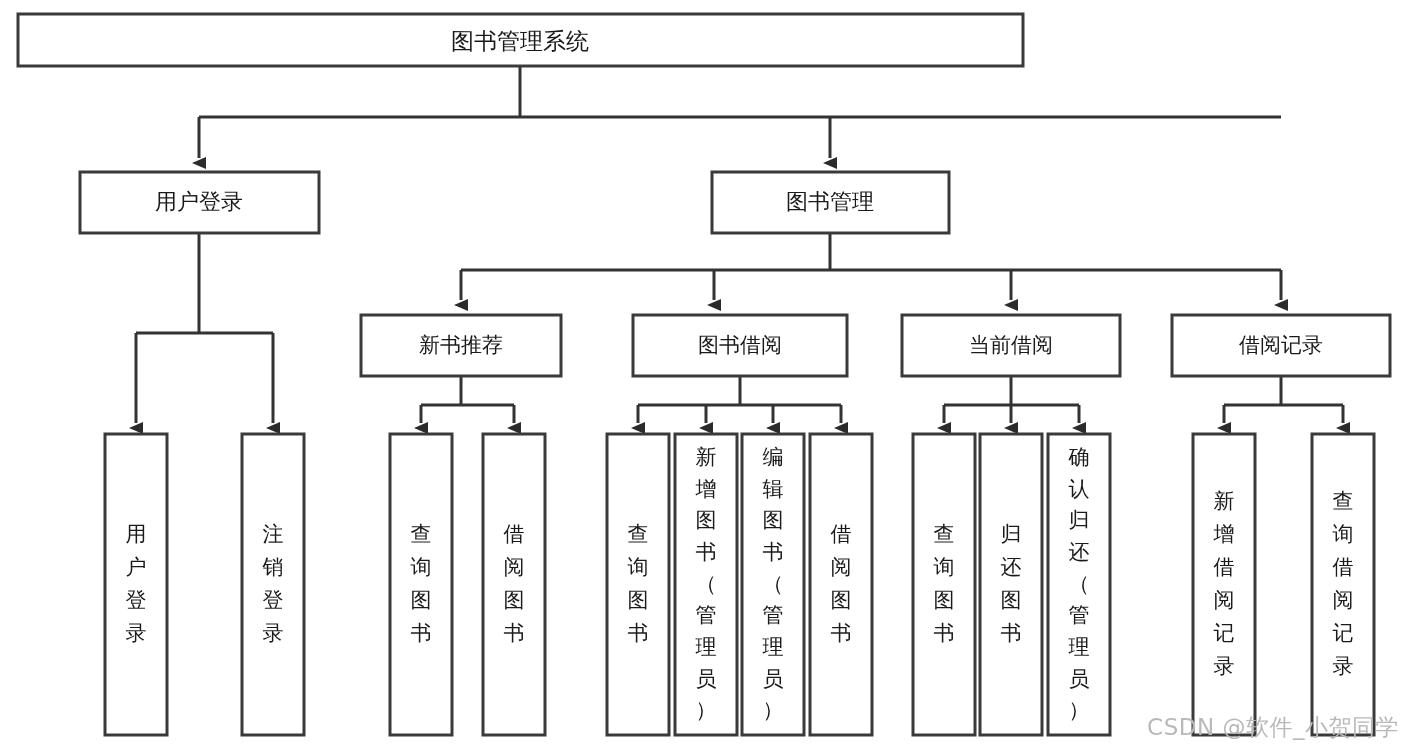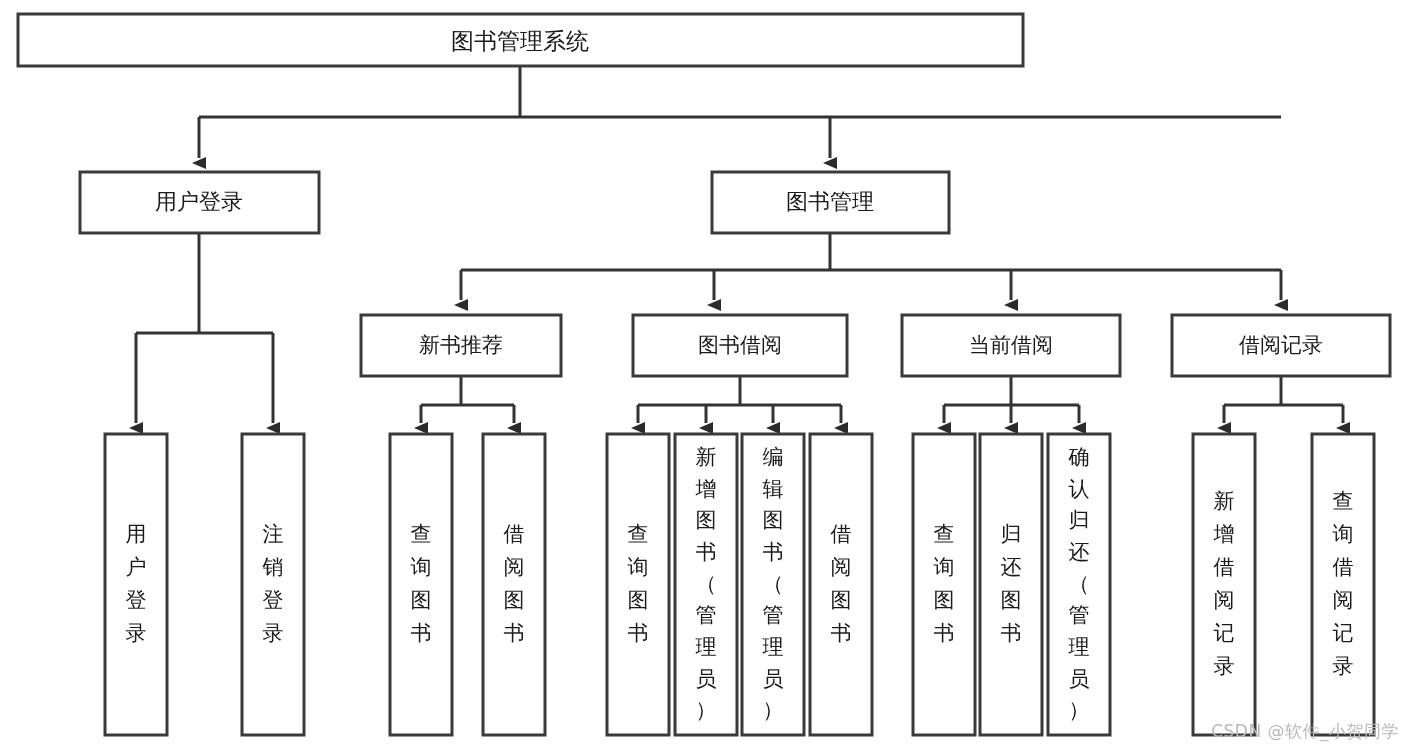--- a/index.html
+++ b/index.html
@@ -19,21 +19,21 @@
     text-anchor:middle;
     dominant-baseline:middle;
   }
   .lvl0-label{font-size:23px;}
   .lvl1-label{font-size:22px;}
   .lvl2-label{font-size:21px;}
   .leaf-label{font-size:21px;}
   .watermark{
     position:absolute;
     right:6px;bottom:4px;
-    font-size:17px;
+    font-size:23px;
     color:#b9b9b9;
     font-family:"DejaVu Sans","Liberation Sans",sans-serif;
     letter-spacing:.5px;
     white-space:nowrap;
     pointer-events:none;
     text-align:right;
   }
 </style>
 </head>
 <body>

